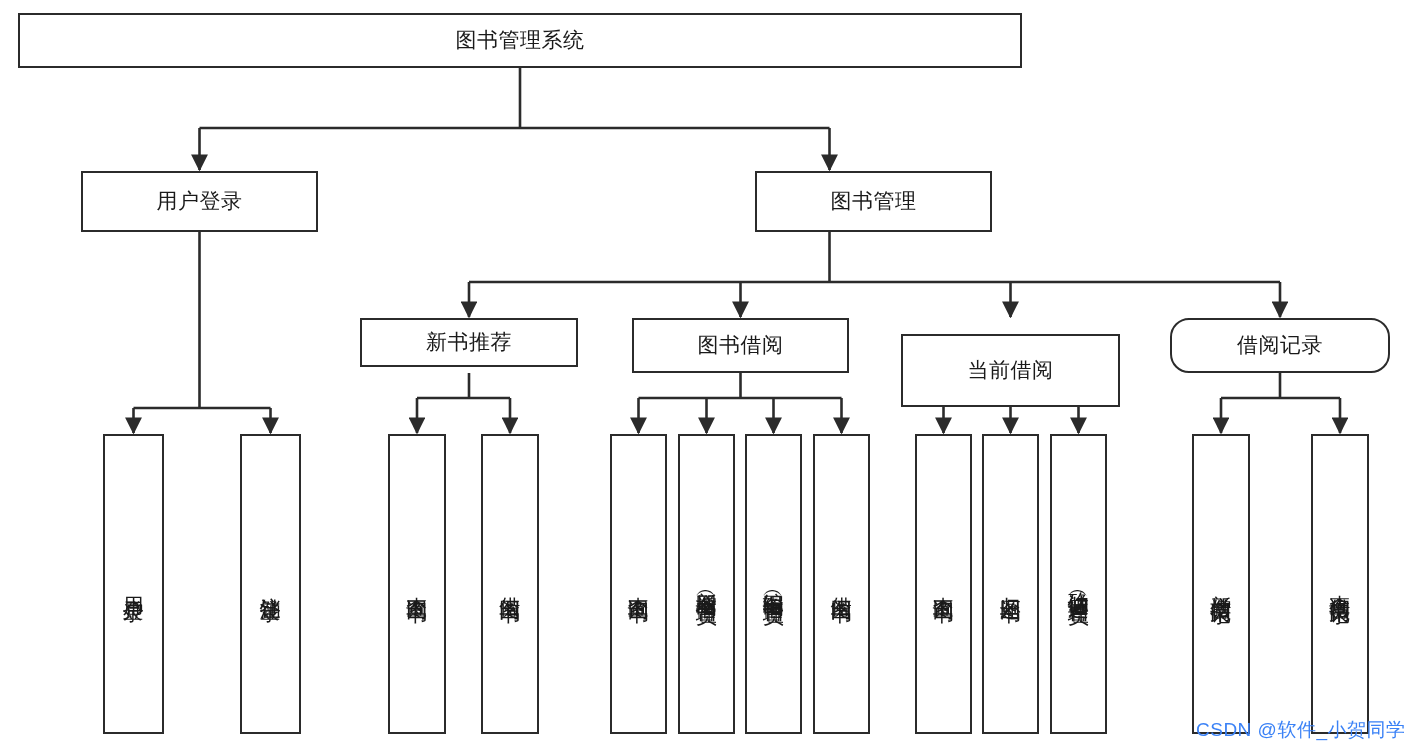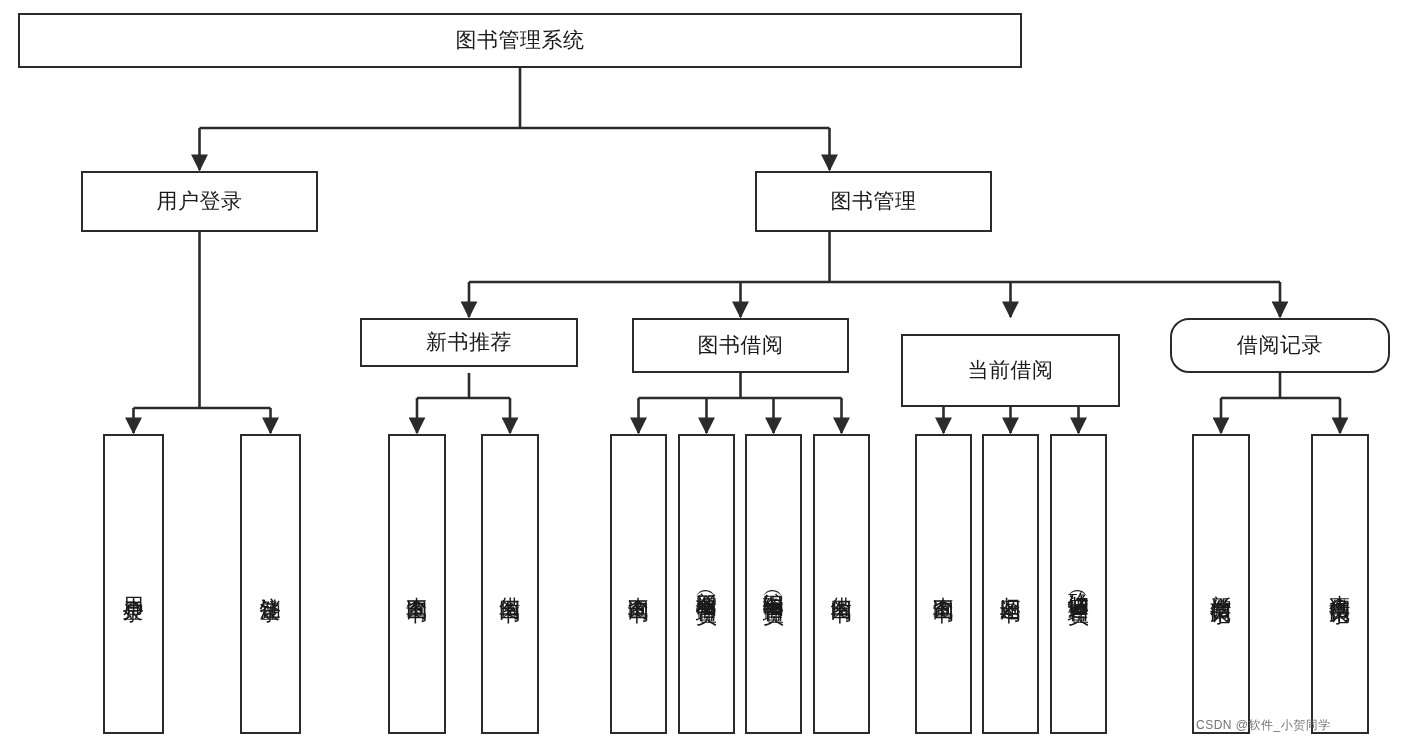--- a/index.html
+++ b/index.html
@@ -52,22 +52,22 @@
   .node.vertical .node-label {
     writing-mode: vertical-rl;
     text-orientation: upright;
     font-size: 21px;
     line-height: 1.12;
     letter-spacing: 2px;
     white-space: nowrap;
   }
   .watermark {
     position: absolute;
-    font-size: 12px;
-    color: #737373;
+    font-size: 19px;
+    color: #3b82f6;
     white-space: nowrap;
     letter-spacing: 0.5px;
   }
 </style>
 </head>
 <body>
 
 <div id="canvas">
   <svg id="wires" viewBox="0 0 1405 747" xmlns="http://www.w3.org/2000/svg">
     <defs>

